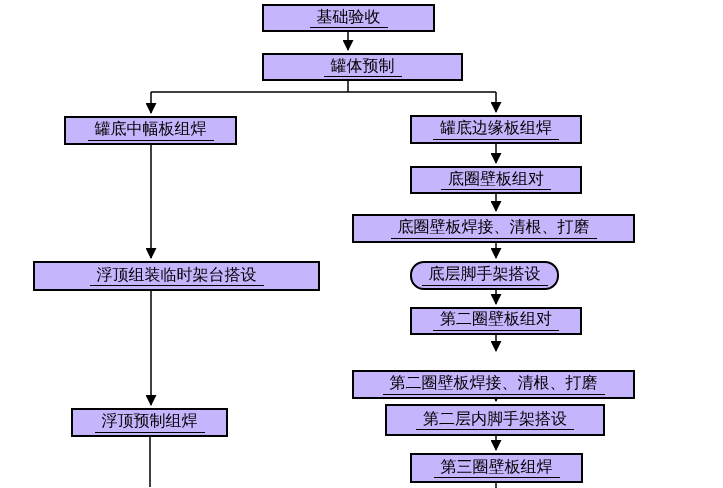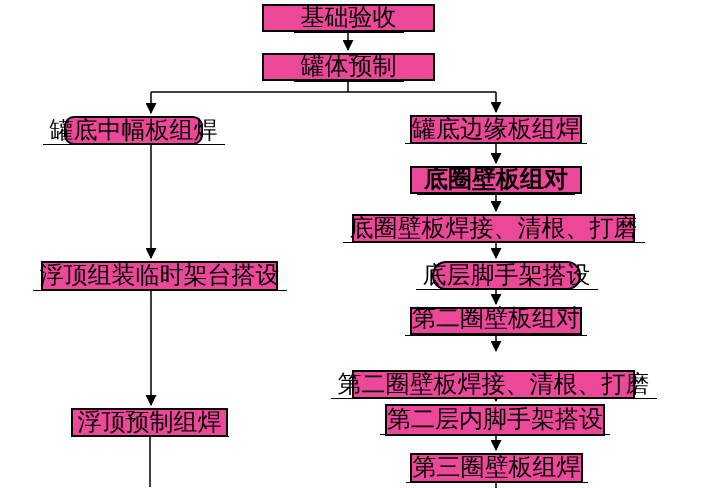--- a/index.html
+++ b/index.html
@@ -23,47 +23,47 @@
     height: 488px;
   }
   #edges line {
     stroke: #000000;
     stroke-width: 1.5;
   }
   .node {
     position: absolute;
     box-sizing: border-box;
     border: 2px solid #000000;
-    background: #ec4899;
+    background: #c4b5fd;
     display: flex;
     align-items: center;
     justify-content: center;
-    font-size: 24px;
+    font-size: 16px;
     color: #000000;
     white-space: nowrap;
   }
   .node .lbl {
     display: inline-block;
     padding: 0 7px 1px 7px;
     border-bottom: 1px solid #000000;
     line-height: 1.15;
   }
   
   .n0  { left: 262px; top: 4px;   width: 173px; height: 28px; }
-  .n1  { left: 262px; top: 53px;  width: 173px; height: 28px; }
-  .n2  { left: 64px;  top: 116px; width: 139px; height: 29px; border-radius: 10px; }
+  .n1  { left: 262px; top: 53px;  width: 201px; height: 28px; }
+  .n2  { left: 64px;  top: 116px; width: 173px; height: 29px; }
   .n3  { left: 410px; top: 115px; width: 172px; height: 29px; }
-  .n4  { left: 410px; top: 166px; width: 172px; height: 28px; font-weight: bold; }
+  .n4  { left: 410px; top: 166px; width: 172px; height: 28px; }
   .n5  { left: 352px; top: 214px; width: 283px; height: 29px; }
-  .n6  { left: 432px; top: 261px; width: 149px; height: 29px; border-radius: 14px; }
+  .n6  { left: 410px; top: 261px; width: 149px; height: 29px; border-radius: 14px; }
   .n7  { left: 410px; top: 307px; width: 172px; height: 28px; font-family: Liberation Mono, monospace; }
   .n8  { left: 352px; top: 354px; width: 283px; height: 29px; margin-top: 16px; }
   .n9  { left: 385px; top: 404px; width: 220px; height: 32px; }
   .n10 { left: 410px; top: 453px; width: 173px; height: 30px; align-items: center; }
-  .n11 { left: 33px;  top: 261px; width: 237px; height: 30px; margin-left: 8px; }
+  .n11 { left: 33px;  top: 261px; width: 287px; height: 30px; }
   .n12 { left: 71px;  top: 408px; width: 157px; height: 29px; }
 </style>
 </head>
 <body>
 
 <div id="canvas">
 
   <svg id="edges" width="723" height="488" viewBox="0 0 723 488" xmlns="http://www.w3.org/2000/svg">
     <defs>
       <marker id="arrow" viewBox="0 0 10 10" refX="9" refY="5" markerWidth="13" markerHeight="11" orient="auto" markerUnits="userSpaceOnUse">

